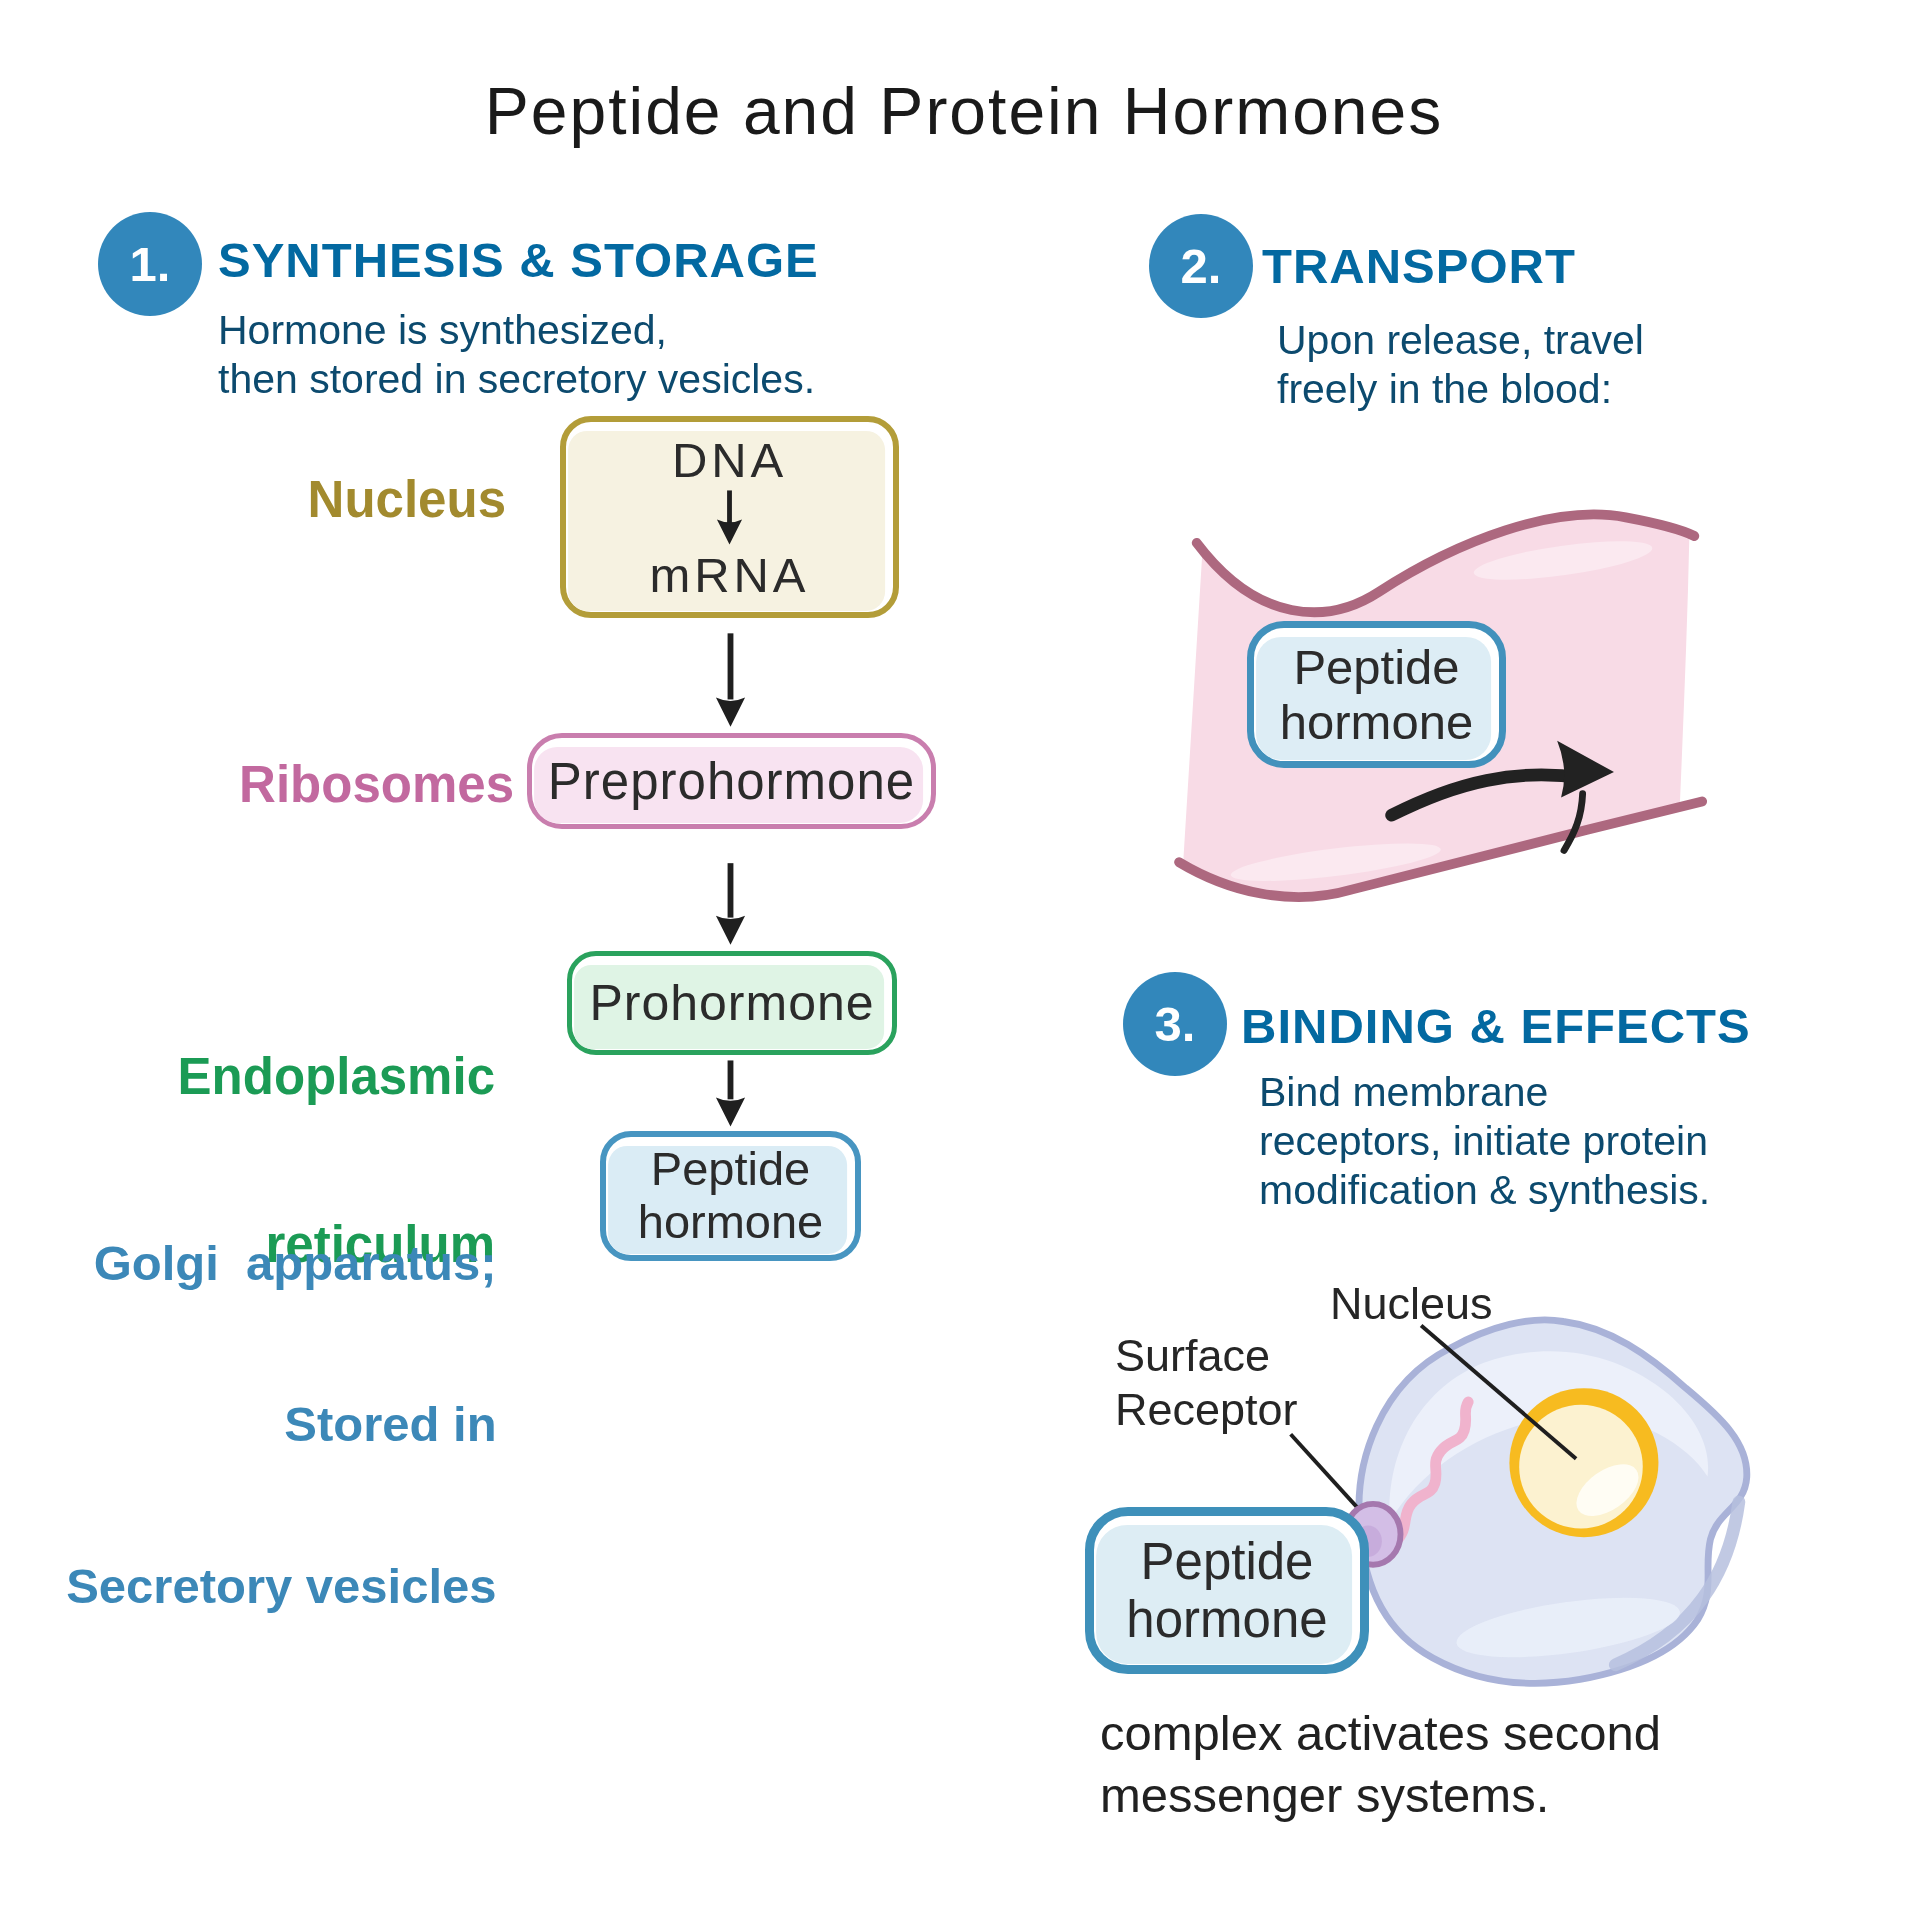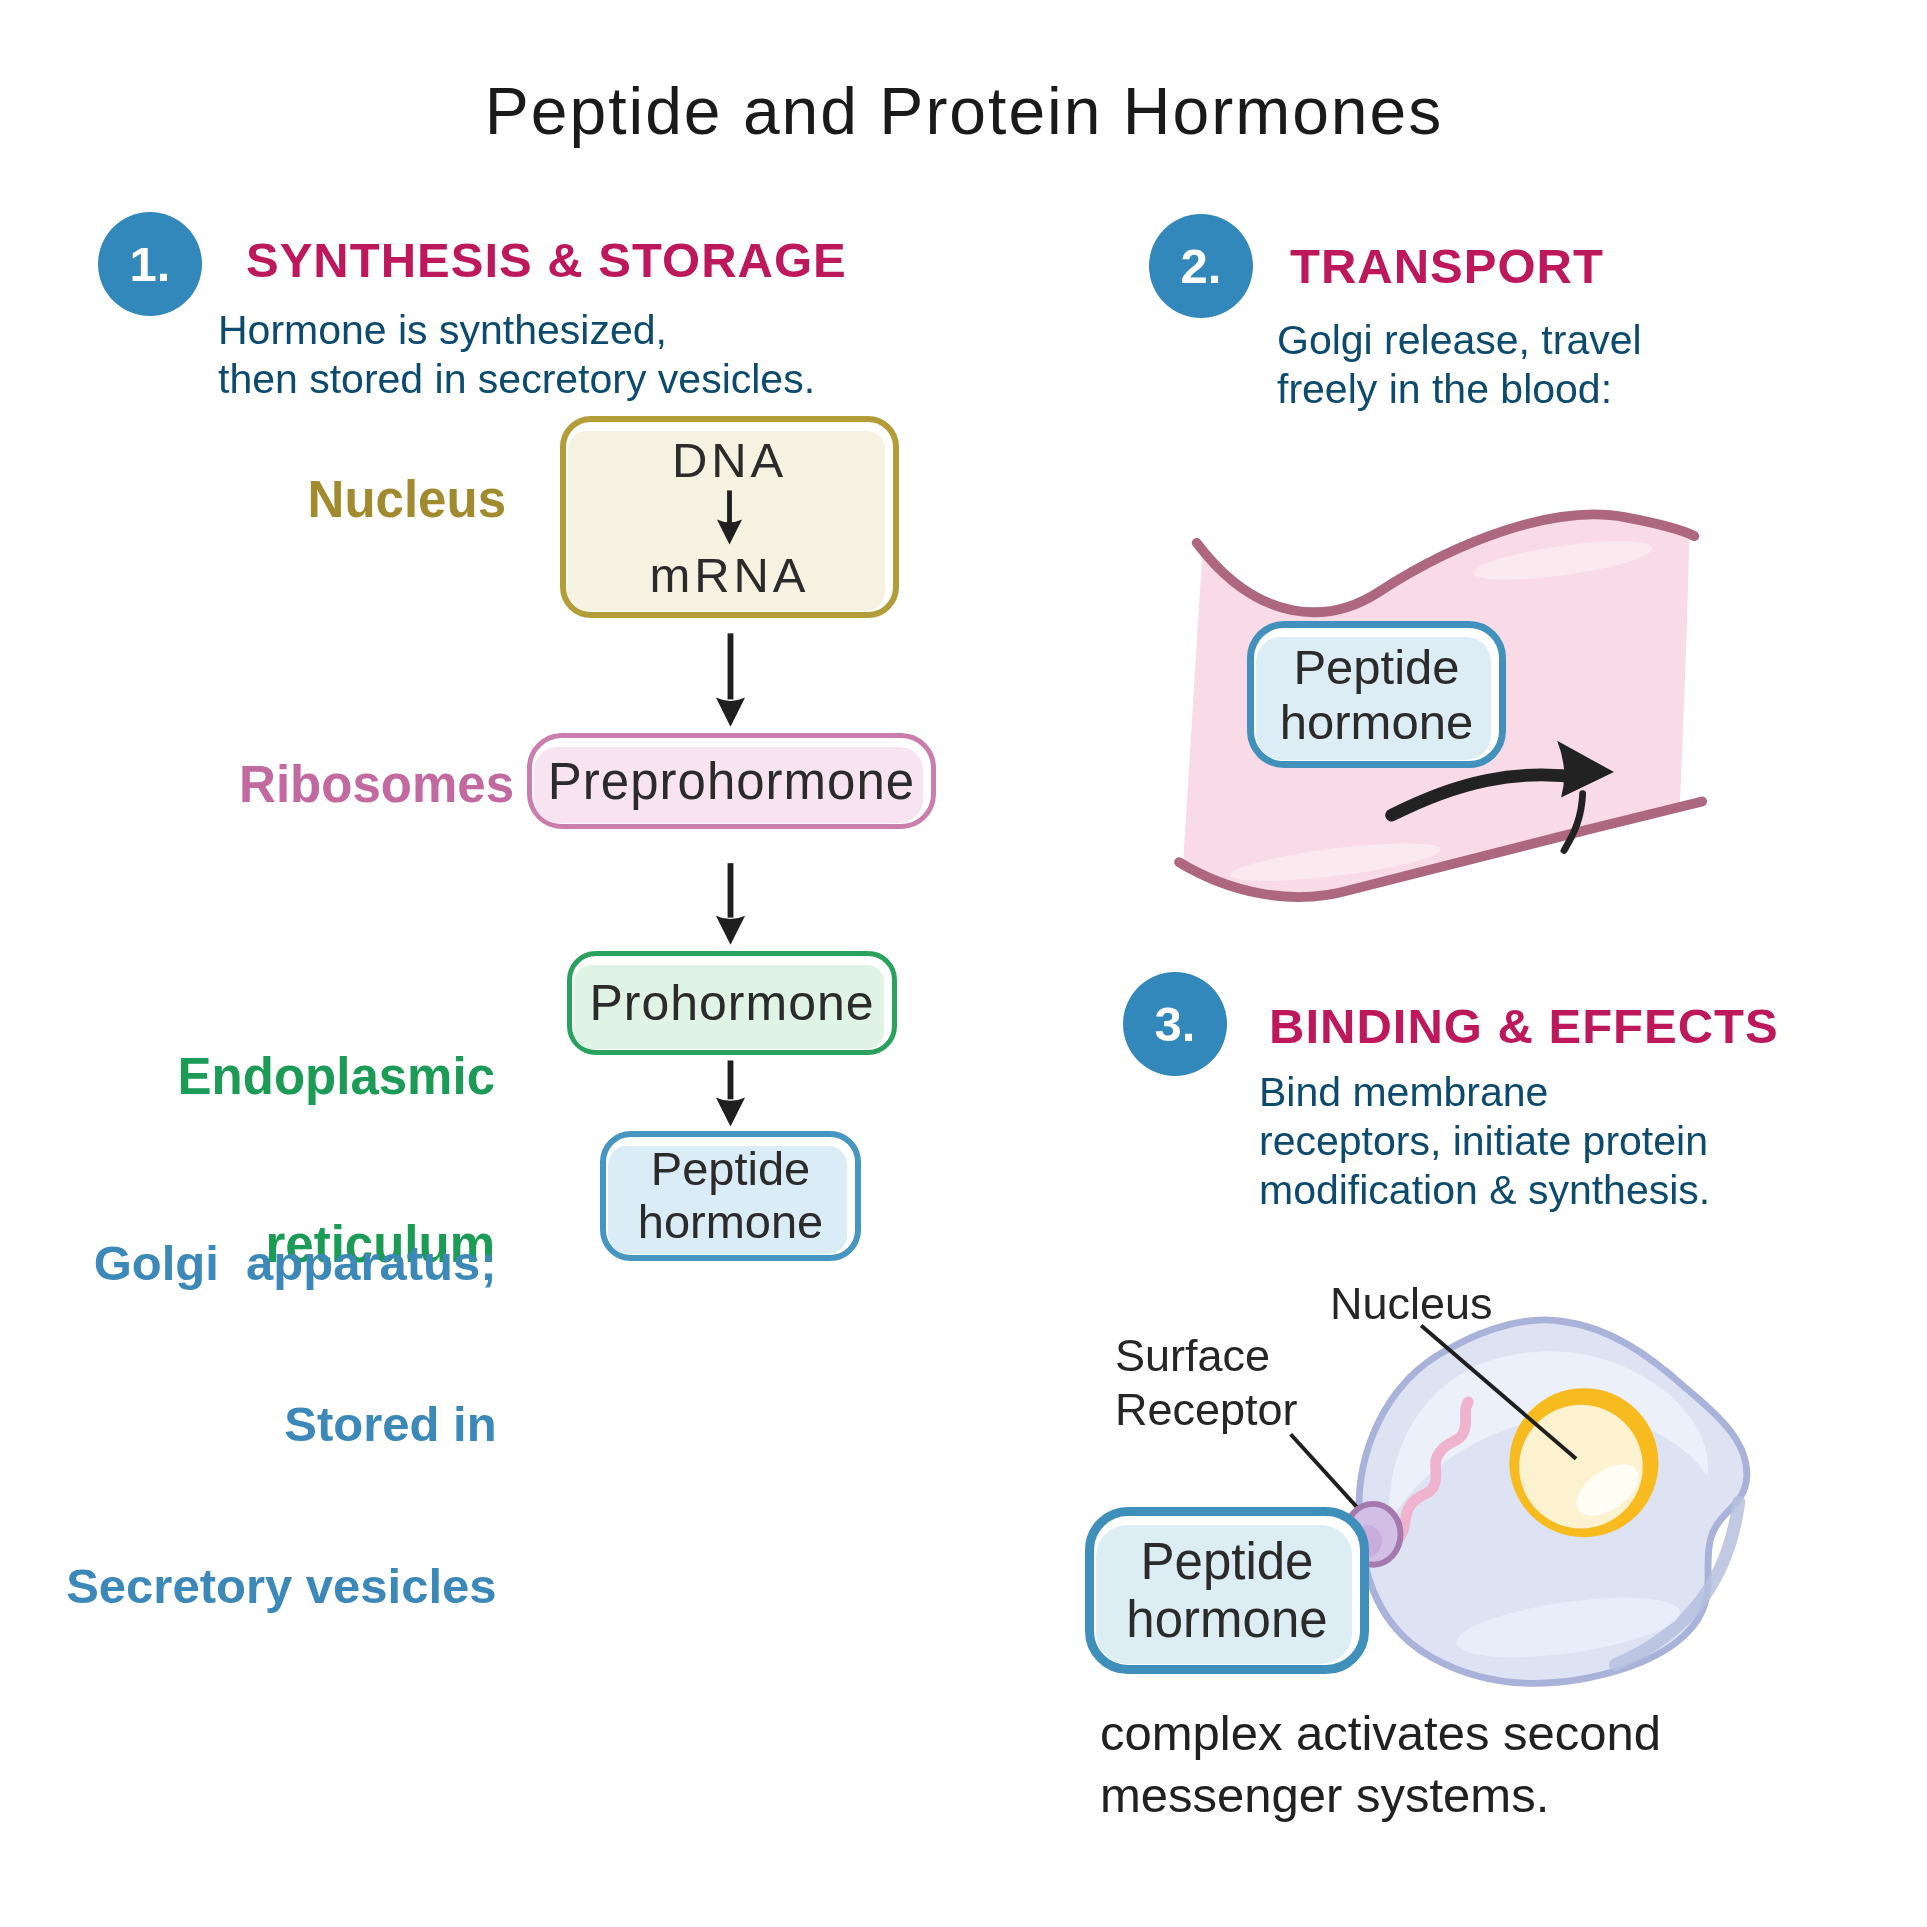--- a/index.html
+++ b/index.html
@@ -9,21 +9,21 @@
 
   .title{position:absolute;left:0;right:0;top:29px;text-align:center;
          font-size:66px;font-weight:400;letter-spacing:2px;color:#1a1a1a;}
 
   .badge{position:absolute;width:104px;height:104px;border-radius:50%;background:#3287bb;
          color:#ffffff;font-size:49px;font-weight:700;display:flex;align-items:center;justify-content:center;}
   #badge1{left:98px;top:212px;}
   #badge2{left:1149px;top:214px;}
   #badge3{left:1123px;top:972px;}
 
-  .heading{position:absolute;font-size:49px;font-weight:600;letter-spacing:1px;color:#be185d;white-space:nowrap;margin-left:28px;}
+  .heading{position:absolute;font-size:49px;font-weight:600;letter-spacing:1px;color:#0369a1;white-space:nowrap;}
   #heading1{left:218px;top:232px;}
   #heading2{left:1262px;top:238px;}
   #heading3{left:1241px;top:998px;}
 
   .desc{position:absolute;font-size:41px;line-height:1.2;color:#0c4a6e;white-space:nowrap;}
   #desc1{left:218px;top:306px;}
   #desc2{left:1277px;top:316px;}
   #desc3{left:1243px;top:1068px;margin-left:16px;}
 
   .flow-label{position:absolute;font-size:51px;font-weight:600;text-align:right;line-height:1.1;white-space:pre-wrap;}
@@ -130,21 +130,21 @@
     <div class="fill"></div>
     <div class="content">
       <span>Peptide</span>
       <span>hormone</span>
     </div>
   </div>
 
   <div class="badge" id="badge2">2.</div>
   <div class="heading" id="heading2">TRANSPORT</div>
   <div class="desc" id="desc2">
-    <div>Golgi release, travel</div>
+    <div>Upon release, travel</div>
     <div>freely in the blood:</div>
   </div>
 
   <svg class="abs" style="left:1171px;top:488px" width="549" height="431" viewBox="0 0 560 440">
     <path d="M 32 62 C 90 135 160 138 210 106 C 290 56 390 18 462 32 C 492 38 516 41 529 47
              C 527 140 523 235 519 329 C 400 352 265 388 182 410 C 120 426 58 408 12 386 Z" fill="#f8dbe6"></path>
     <ellipse cx="400" cy="74" rx="92" ry="15" fill="#fbe9f0" transform="rotate(-8 400 74)"></ellipse>
     <ellipse cx="168" cy="382" rx="108" ry="14" fill="#fbe9f0" transform="rotate(-7 168 382)"></ellipse>
     <path d="M 26 56 C 88 138 160 140 212 106 C 292 54 392 16 464 30 C 496 36 518 41 534 49" fill="none" stroke="#ad687f" stroke-width="10" stroke-linecap="round"></path>
     <path d="M 8 382 C 58 412 122 428 184 410 C 268 388 420 350 542 320" fill="none" stroke="#ad687f" stroke-width="10" stroke-linecap="round"></path>

